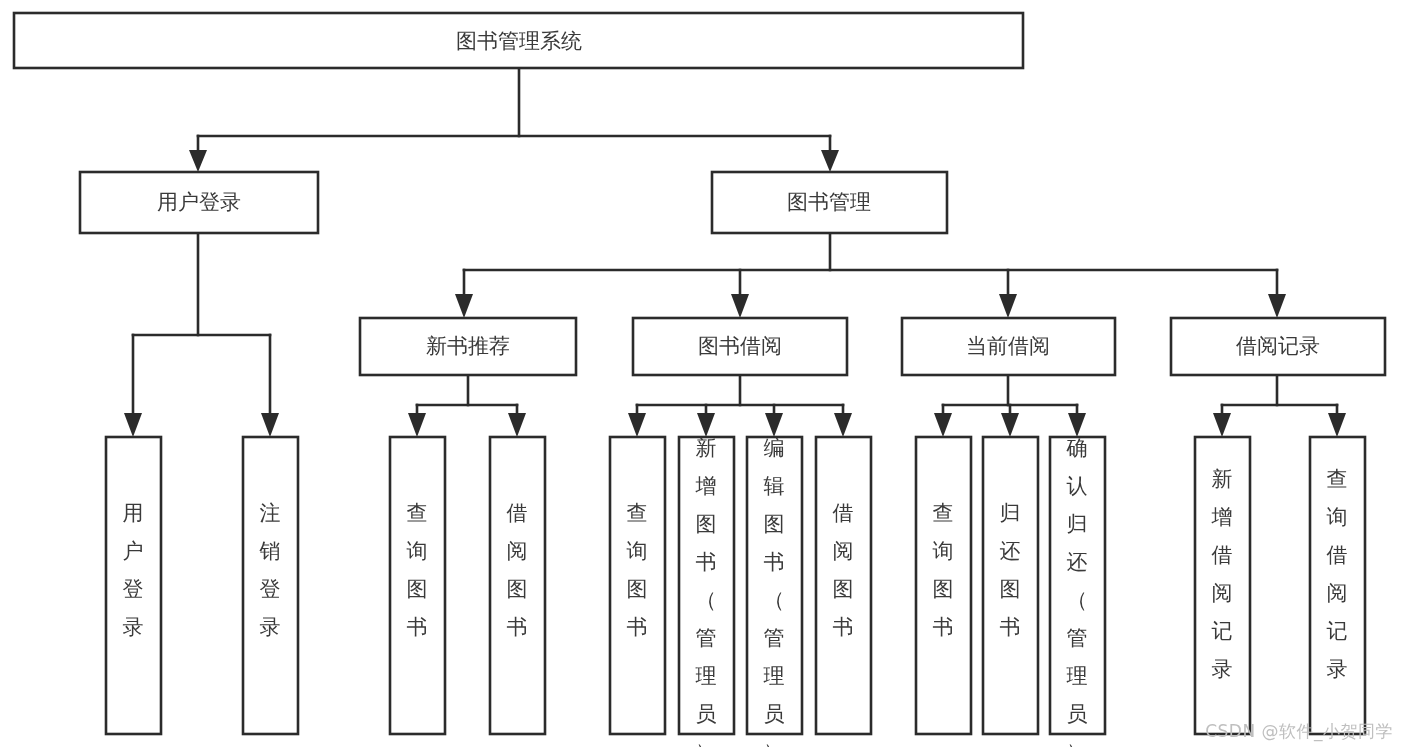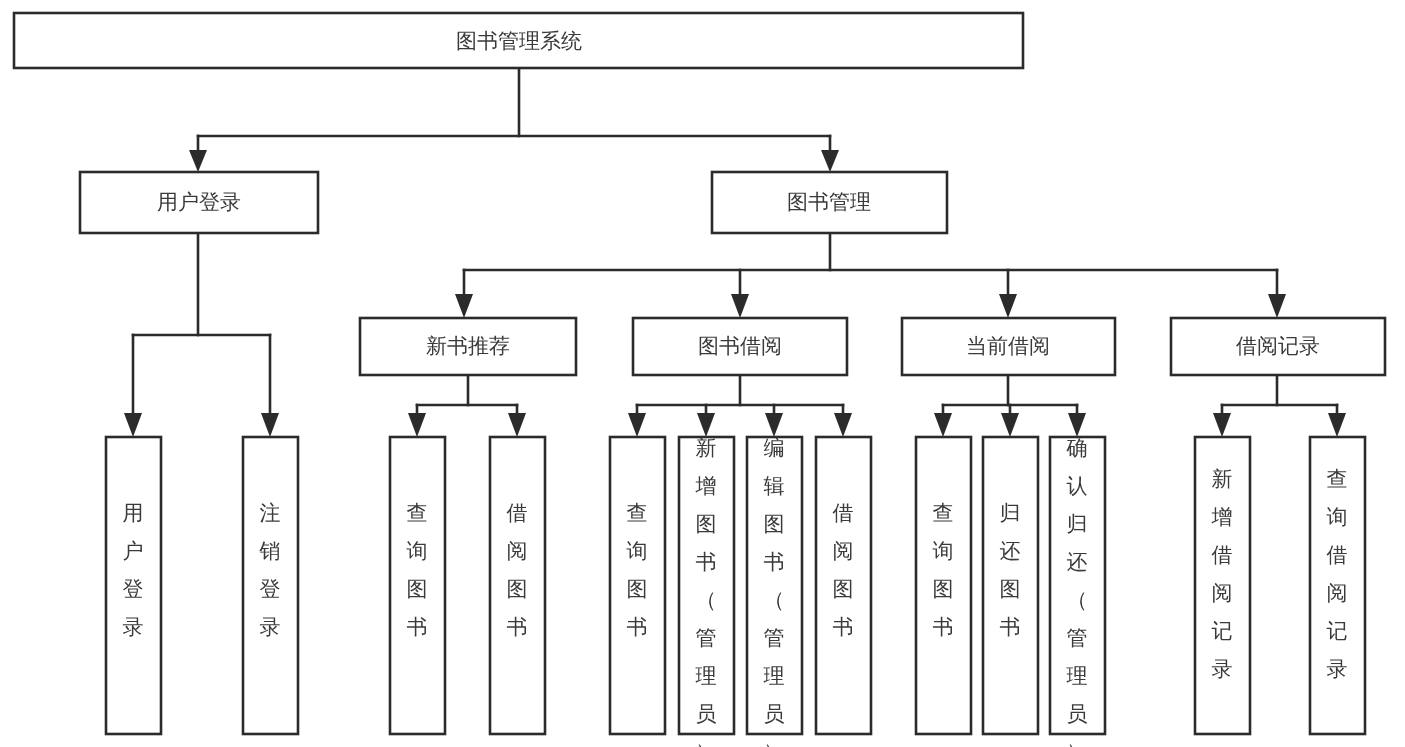--- a/index.html
+++ b/index.html
@@ -224,13 +224,14 @@
       <rect class="node-rect" x="1195" y="437" width="55" height="297"></rect>
       <text class="node-label-vertical" x="1222" y="486"><tspan x="1222" y="486">新</tspan><tspan x="1222" y="524">增</tspan><tspan x="1222" y="562">借</tspan><tspan x="1222" y="600">阅</tspan><tspan x="1222" y="638">记</tspan><tspan x="1222" y="676">录</tspan></text>
     </g>
     <g>
       <rect class="node-rect" x="1310" y="437" width="55" height="297"></rect>
       <text class="node-label-vertical" x="1337" y="486"><tspan x="1337" y="486">查</tspan><tspan x="1337" y="524">询</tspan><tspan x="1337" y="562">借</tspan><tspan x="1337" y="600">阅</tspan><tspan x="1337" y="638">记</tspan><tspan x="1337" y="676">录</tspan></text>
     </g>
 
   </svg>
 
+  <div class="watermark-text">CSDN @软件_小贺同学</div>
 </div>
 
 </body></html>

